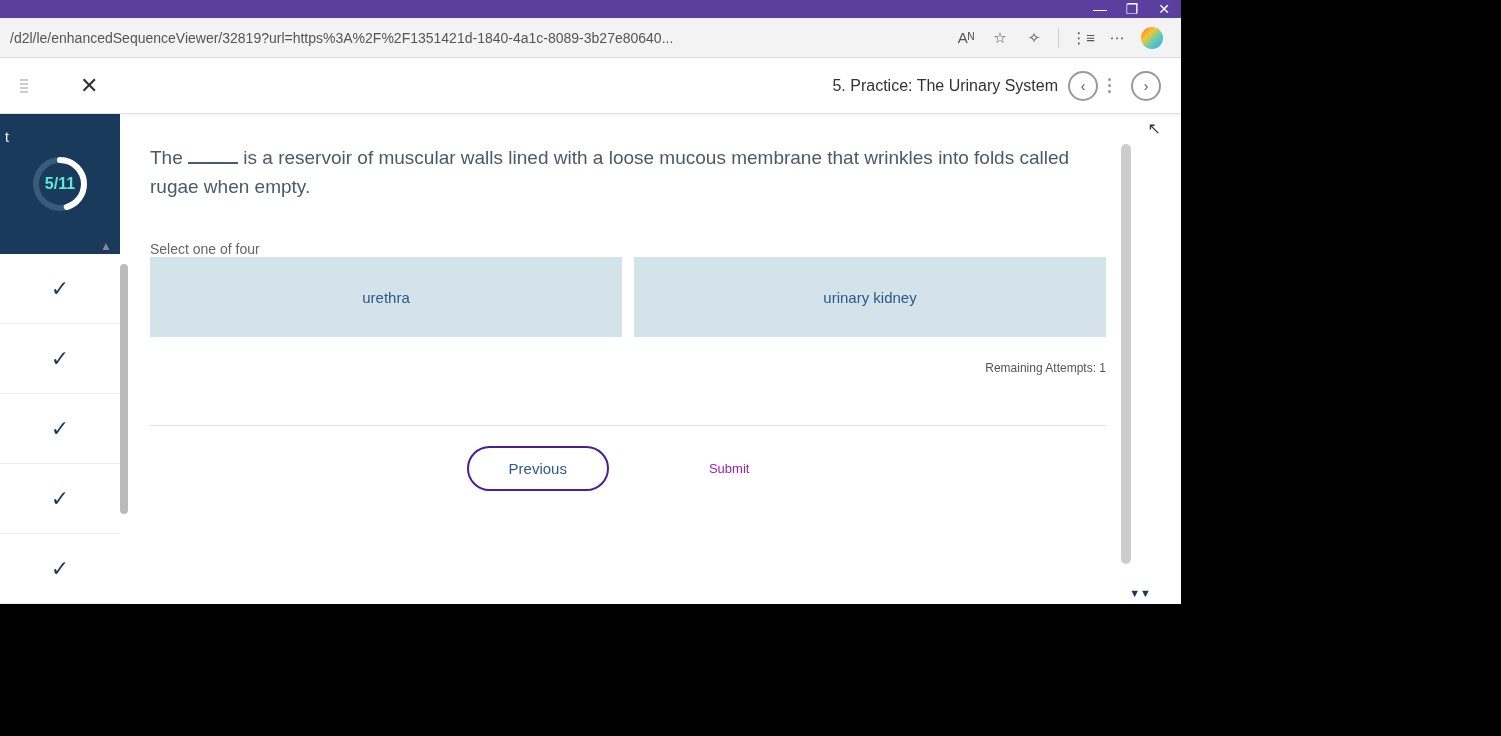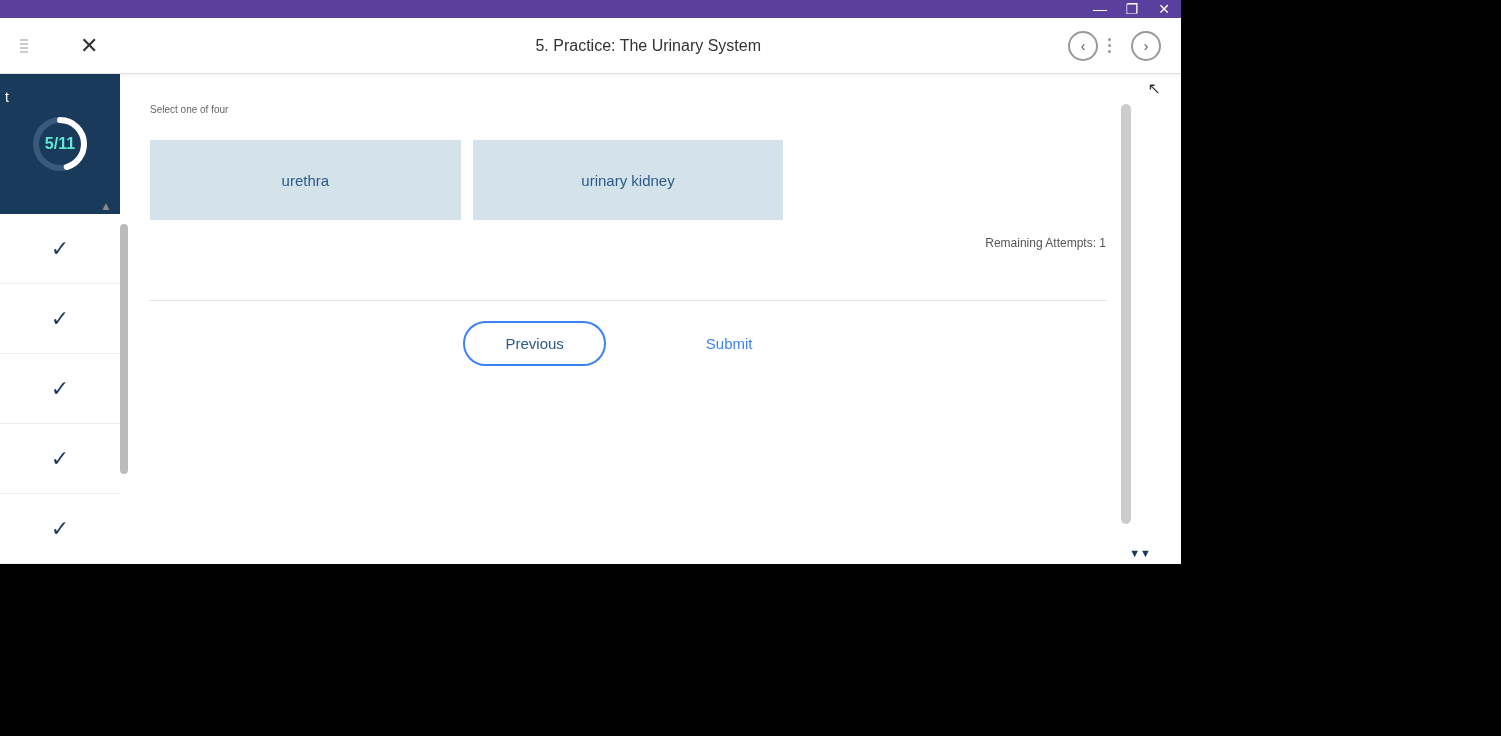--- a/index.html
+++ b/index.html
@@ -12,21 +12,21 @@
     .url { color: #555; font-size: 14px; white-space: nowrap; overflow: hidden; text-overflow: ellipsis; flex: 1; }
     .addr-icons { display: flex; gap: 14px; align-items: center; padding: 0 8px; }
     .addr-icon { width: 20px; height: 20px; display: flex; align-items: center; justify-content: center; color: #555; font-size: 15px; }
     .addr-sep { width: 1px; height: 20px; background: #ccc; }
     .copilot-icon { width: 22px; height: 22px; border-radius: 50%; background: linear-gradient(135deg, #ff6b35, #f7c52d, #4ecdc4, #5b8def); }
     
     .content-header { background: #fff; height: 56px; display: flex; align-items: center; padding: 0 20px; border-bottom: 1px solid #e0e0e0; box-shadow: 0 2px 4px rgba(0,0,0,0.05); position: relative; z-index: 2; }
     .close-x { font-size: 22px; color: #333; padding: 0 20px; cursor: pointer; }
     .drag-dots { width: 10px; margin-right: 30px; display: flex; flex-direction: column; gap: 2px; }
     .drag-dots span { width: 8px; height: 2px; background: #ccc; display: block; }
-    .header-title { flex: 1; font-size: 16px; color: #333; text-align: center; padding-left: 120px; }
+    .header-title { flex: 1; font-size: 16px; color: #333; text-align: right; padding-left: 120px; }
     .nav-circle { width: 30px; height: 30px; border: 2px solid #999; border-radius: 50%; display: flex; align-items: center; justify-content: center; color: #555; font-size: 14px; margin-left: 10px; cursor: pointer; }
     .header-dots { padding: 0 10px; color: #999; display: flex; flex-direction: column; gap: 3px; }
     .header-dots span { width: 3px; height: 3px; background: #999; border-radius: 50%; display: block; }
     
     .main-area { display: flex; flex: 1; }
     
     .sidebar { width: 120px; background: #fff; display: flex; flex-direction: column; }
     .sidebar-top { background: #1a3a5c; height: 140px; display: flex; flex-direction: column; align-items: center; justify-content: center; padding: 10px 0; position: relative; }
     .sidebar-top .letter { color: #fff; position: absolute; top: 15px; left: 5px; font-size: 14px; }
     .progress-ring { width: 56px; height: 56px; position: relative; }
@@ -38,50 +38,62 @@
     .up-arrow { position: absolute; top: 125px; left: 100px; color: #888; font-size: 12px; }
     
     .content { flex: 1; background: #fff; padding: 30px 50px 20px 30px; position: relative; display: flex; }
     .content-inner { flex: 1; }
     .scrollbar { width: 10px; background: #ccc; border-radius: 5px; margin-left: 15px; height: 420px; margin-top: 0; }
     .left-scroll { width: 8px; background: #bbb; border-radius: 4px; height: 250px; position: absolute; left: 0; top: 150px; }
     
     .question { font-size: 19px; color: #4a5a6a; line-height: 1.5; margin-bottom: 40px; padding-right: 30px; }
     .blank { border-bottom: 2px solid #4a5a6a; display: inline-block; width: 50px; }
     
-    .instruction { font-size: 10px; color: #666; margin-bottom: 25px; }
+    .instruction { font-size: 14px; color: #666; margin-bottom: 0; }
     
-    .options { display: grid; grid-template-columns: 1fr 1fr 1fr; gap: 12px; margin-bottom: 16px; }
+    .options { display: grid; grid-template-columns: 1fr 1fr; gap: 12px; margin-bottom: 24px; }
     .option { background: #d4e2ea; height: 80px; display: flex; align-items: center; justify-content: center; font-size: 15px; color: #2a5a8a; cursor: pointer; }
     
     .attempts { text-align: right; font-size: 12px; color: #555; margin-top: 5px; }
     
     .bottom-nav { display: flex; justify-content: center; gap: 60px; margin-top: 50px; padding-top: 20px; border-top: 1px solid #e0e0e0; align-items: center; }
-    .prev-btn { border: 2px solid #3b82f6; color: #2a5a8a; background: #fff; border-radius: 26px; padding: 12px 40px; font-size: 15px; cursor: pointer; }
-    .submit-btn { color: #3b82f6; font-size: 15px; background: none; border: none; cursor: pointer; padding: 12px 40px; }
+    .prev-btn { border: 2px solid #4c1d95; color: #2a5a8a; background: #fff; border-radius: 26px; padding: 12px 40px; font-size: 15px; cursor: pointer; }
+    .submit-btn { color: #a21caf; font-size: 13px; background: none; border: none; cursor: pointer; padding: 12px 40px; }
     .down-arrows { position: absolute; bottom: 5px; right: 30px; color: #1a3a5c; font-size: 11px; }
     
     .cursor { position: absolute; top: 5px; right: 20px; font-size: 16px; color: #333; }
     
     .right-black { width: 320px; background: #000; }
     
     .outer { display: flex; height: 736px; }
     .left-panel { width: 1181px; }
   </style>
 </head>
 <body>
 
 <div class="outer">
   <div class="left-panel">
     <div class="titlebar">
       <div class="titlebar-btn">—</div>
       <div class="titlebar-btn">❐</div>
       <div class="titlebar-btn">✕</div>
     </div>
 
+    <div class="addressbar">
+      <div class="url">/d2l/le/enhancedSequenceViewer/32819?url=https%3A%2F%2F1351421d-1840-4a1c-8089-3b27e80640...</div>
+      <div class="addr-icons">
+        <div class="addr-icon">Aᴺ</div>
+        <div class="addr-icon">☆</div>
+        <div class="addr-icon">✧</div>
+        <div class="addr-sep"></div>
+        <div class="addr-icon">⋮≡</div>
+        <div class="addr-icon">⋯</div>
+        <div class="copilot-icon"></div>
+      </div>
+    </div>
 
     <div class="content-header">
       <div class="drag-dots">
         <span></span>
           <span></span>
           <span></span>
           <span></span>
       </div>
       <div class="close-x">✕</div>
       <div class="header-title">5. Practice: The Urinary System</div>
@@ -123,20 +135,23 @@
           <div class="sidebar-item">
               <span class="check">✓</span>
             </div>
         </div>
       </div>
 
       <div class="content">
         <div class="left-scroll"></div>
         <div class="content-inner">
           <span class="cursor">↖</span>
+          <div class="question">
+            <span>The </span><span class="blank"></span><span> is a reservoir of muscular walls lined with a loose mucous membrane that wrinkles into folds called rugae when empty.</span>
+          </div>
 
           <div class="instruction">Select one of four</div>
 
           <div class="options">
             <div class="option">urethra</div>
             <div class="option">urinary kidney</div>
           </div>
 
           <div class="attempts">Remaining Attempts: 1</div>
 

